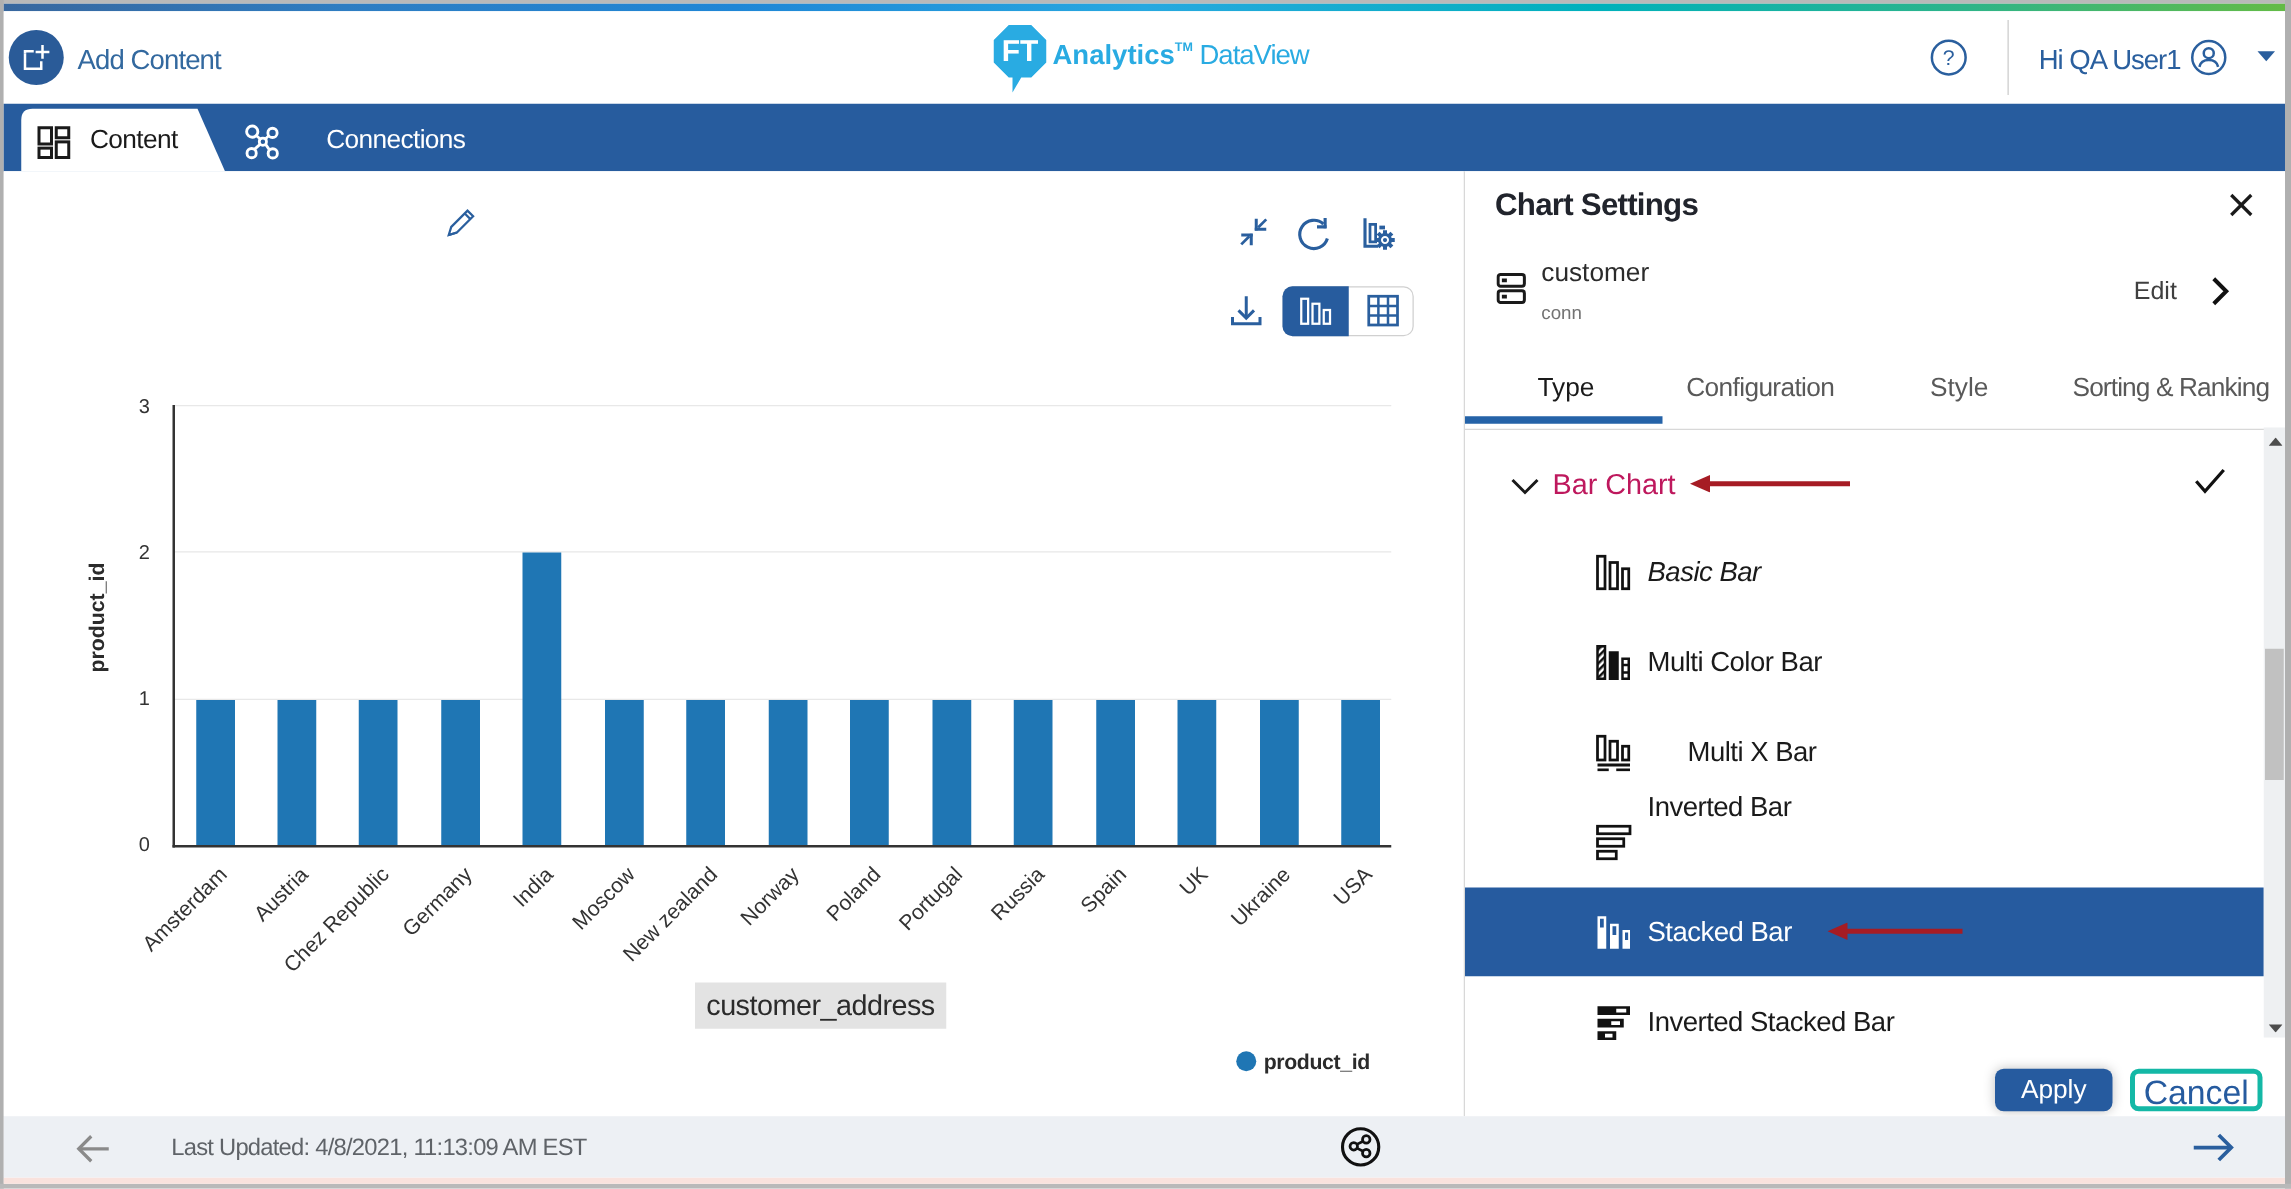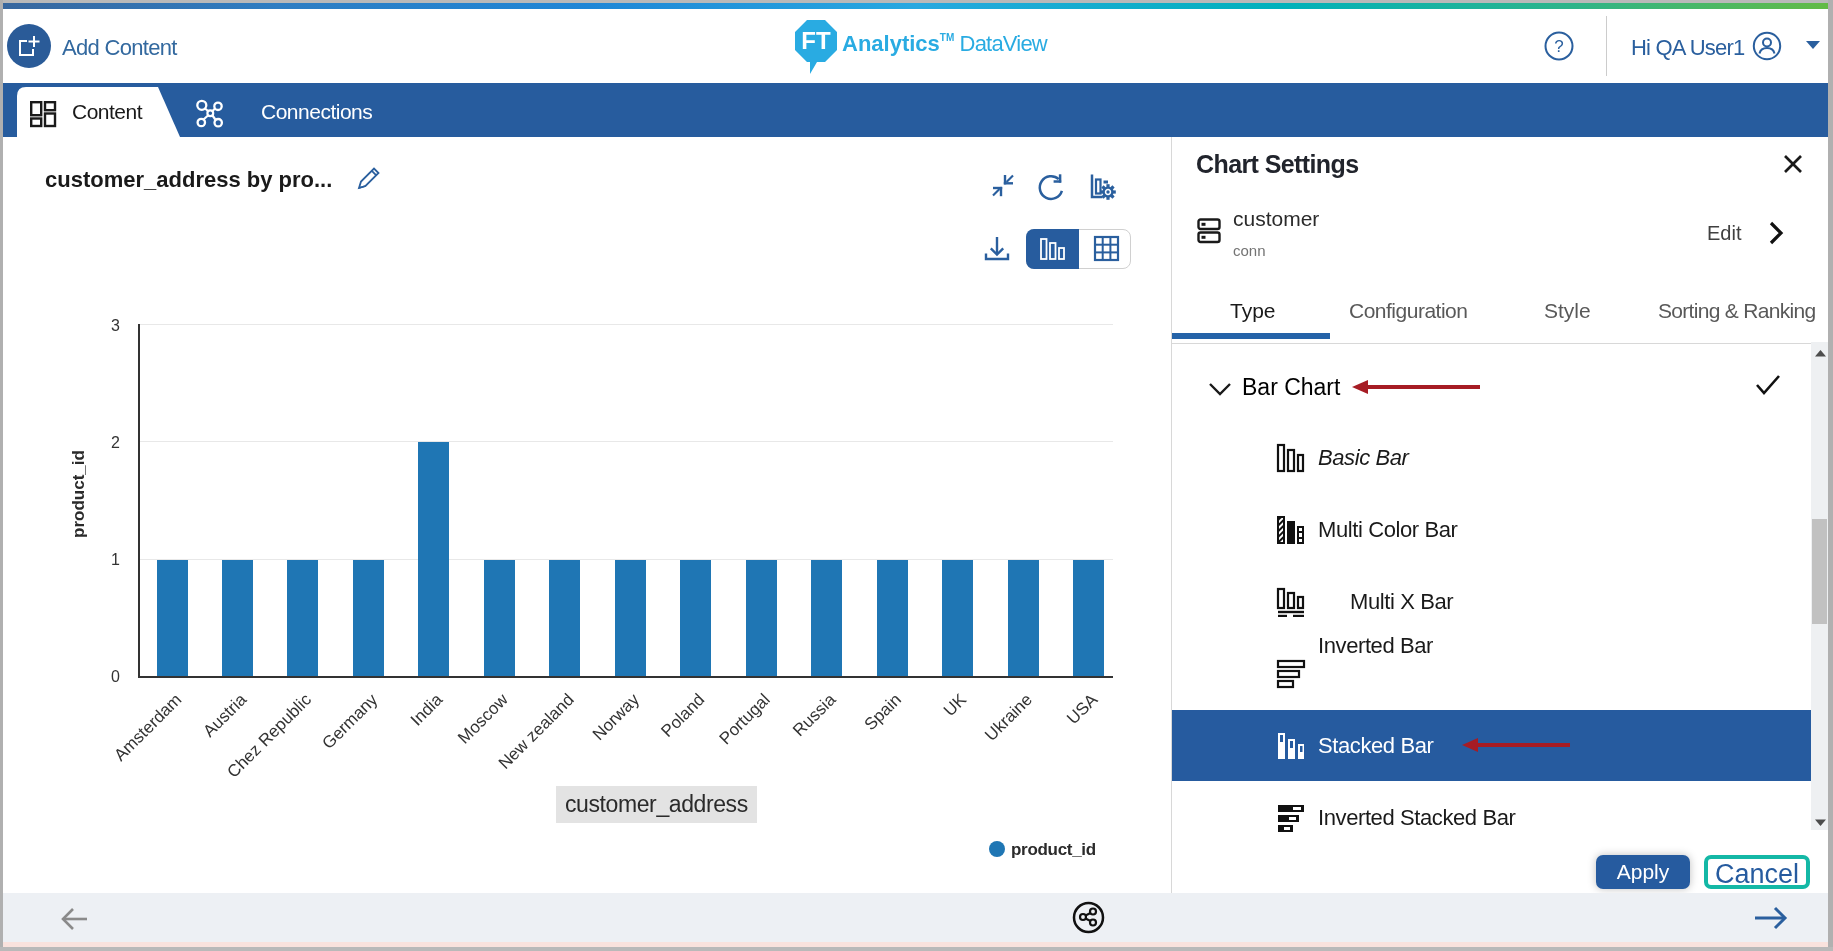--- a/index.html
+++ b/index.html
@@ -69,21 +69,20 @@
   <line x1="16.5" y1="18.5" x2="19.3" y2="22.5" stroke="#fff" stroke-width="2.2"></line>
   <circle cx="5.8" cy="8.3" r="4.5" fill="none" stroke="#fff" stroke-width="2.3"></circle>
   <circle cx="22" cy="9.3" r="3.7" fill="none" stroke="#fff" stroke-width="2.3"></circle>
   <circle cx="14.3" cy="16.3" r="2.9" fill="none" stroke="#fff" stroke-width="2.2"></circle>
   <circle cx="5.3" cy="25.5" r="3.7" fill="none" stroke="#fff" stroke-width="2.3"></circle>
   <circle cx="22.2" cy="25.7" r="3.7" fill="none" stroke="#fff" stroke-width="2.3"></circle>
 </svg>
 <div class="abs" style="left:261px;top:100px;font-size:21px;letter-spacing:-0.5px;color:#ffffff;">Connections</div>
 
 <div class="abs" id="main" style="left:3px;top:137px;width:1168px;height:756px;background:#fff;">
-  <div class="abs" style="left:42px;top:30px;font-size:22px;font-weight:bold;color:#1a1a1a;">customer_address by pro...</div>
   <svg class="abs" style="left:352px;top:27px;" width="28" height="28" viewBox="0 0 28 28">
     <path d="M4 24 L6 17.5 L19 4.5 L23.5 9 L10.5 22 Z" fill="none" stroke="#2a5f9e" stroke-width="1.8"></path>
     <line x1="4" y1="24" x2="10.5" y2="22" stroke="#2a5f9e" stroke-width="1.8"></line>
     <line x1="16.8" y1="6.8" x2="21.3" y2="11.3" stroke="#2a5f9e" stroke-width="1.8"></line>
   </svg>
 
   <svg class="abs" style="left:983px;top:31px;" width="34" height="34" viewBox="0 0 34 34">
     <line x1="19" y1="7" x2="19" y2="16.4" stroke="#2a5f9e" stroke-width="2.4"></line>
     <line x1="17.8" y1="15.3" x2="27" y2="15.3" stroke="#2a5f9e" stroke-width="2.4"></line>
     <line x1="20.5" y1="14" x2="27" y2="7.5" stroke="#2a5f9e" stroke-width="2.2"></line>
@@ -215,21 +214,21 @@
   <div class="abs" style="left:58px;top:162px;font-size:21px;color:#1a1a1a;">Type</div>
   <div class="abs" style="left:177px;top:162px;font-size:21px;letter-spacing:-0.5px;color:#595959;">Configuration</div>
   <div class="abs" style="left:372px;top:162px;font-size:21px;color:#595959;">Style</div>
   <div class="abs" style="left:486px;top:162px;font-size:21px;letter-spacing:-0.7px;color:#595959;">Sorting &amp; Ranking</div>
   <div class="abs" style="left:0px;top:196px;width:158px;height:6px;background:#2563a8;"></div>
   <div class="abs" style="left:0px;top:206px;width:640px;height:1px;background:#d8d8d8;"></div>
 
   <svg class="abs" style="left:35px;top:243px;" width="26" height="18" viewBox="0 0 26 18">
     <path d="M3 4 L13 14 L23 4" fill="none" stroke="#1a1a1a" stroke-width="2.4"></path>
   </svg>
-  <div class="abs" style="left:70px;top:237px;font-size:23px;color:#000000;">Bar Chart</div>
+  <div class="abs" style="left:70px;top:237px;font-size:23px;color:#be185d;">Bar Chart</div>
   <svg class="abs" style="left:180px;top:243px;" width="132" height="14" viewBox="0 0 132 14">
     <line x1="10" y1="7" x2="128" y2="7" stroke="#a61c24" stroke-width="4"></line>
     <path d="M0 7 L16 0 L16 14 Z" fill="#a61c24"></path>
   </svg>
   <svg class="abs" style="left:582px;top:236px;" width="28" height="24" viewBox="0 0 28 24">
     <path d="M3 12 L10 20 L25 3" fill="none" stroke="#111" stroke-width="2.6"></path>
   </svg>
 
   <div class="row" style="top:421px;"></div>
   <div class="abs rowtxt" style="top:308px;left:146px;font-style:italic;">Basic Bar</div>
@@ -306,20 +305,21 @@
 </div>
 <style>
 .rowtxt { font-size:22px; letter-spacing:-0.4px; color:#1a1a1a; }
 </style>
 
 <div class="abs" style="left:3px;top:893px;width:1825px;height:49px;background:#edf0f4;">
   <svg class="abs" style="left:57px;top:14px;" width="30" height="24" viewBox="0 0 30 24">
     <line x1="3" y1="12" x2="27" y2="12" stroke="#8a8a8a" stroke-width="2.6"></line>
     <path d="M13 2 L3 12 L13 22" fill="none" stroke="#8a8a8a" stroke-width="2.6"></path>
   </svg>
+  <div class="abs" style="left:134px;top:15px;font-size:19px;letter-spacing:-0.6px;color:#5f6368;">Last Updated: 4/8/2021, 11:13:09 AM EST</div>
   <svg class="abs" style="left:1069px;top:8px;" width="33" height="33" viewBox="0 0 33 33">
     <circle cx="16.5" cy="16.5" r="14.5" fill="none" stroke="#111" stroke-width="2.5"></circle>
     <circle cx="11" cy="16" r="3" fill="none" stroke="#111" stroke-width="2.2"></circle>
     <circle cx="21" cy="10.5" r="3" fill="none" stroke="#111" stroke-width="2.2"></circle>
     <circle cx="21" cy="21.5" r="3" fill="none" stroke="#111" stroke-width="2.2"></circle>
     <line x1="13.5" y1="14.5" x2="18.5" y2="12" stroke="#111" stroke-width="2.2"></line>
     <line x1="13.5" y1="17.5" x2="18.5" y2="20" stroke="#111" stroke-width="2.2"></line>
   </svg>
   <svg class="abs" style="left:1748px;top:11px;" width="40" height="28" viewBox="0 0 40 28">
     <line x1="4" y1="14" x2="34" y2="14" stroke="#2a5f9e" stroke-width="3"></line>

